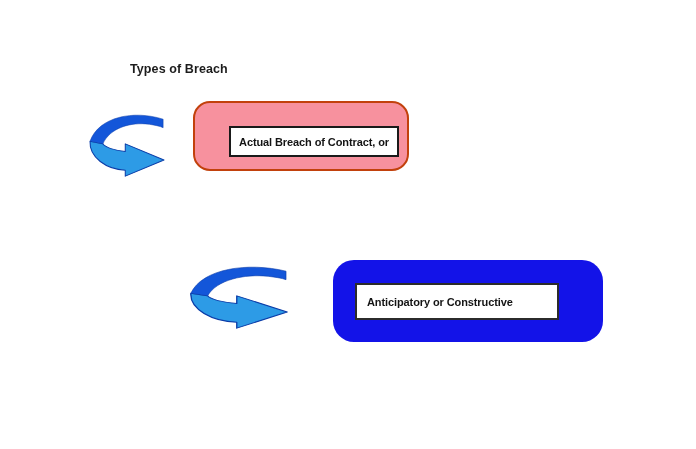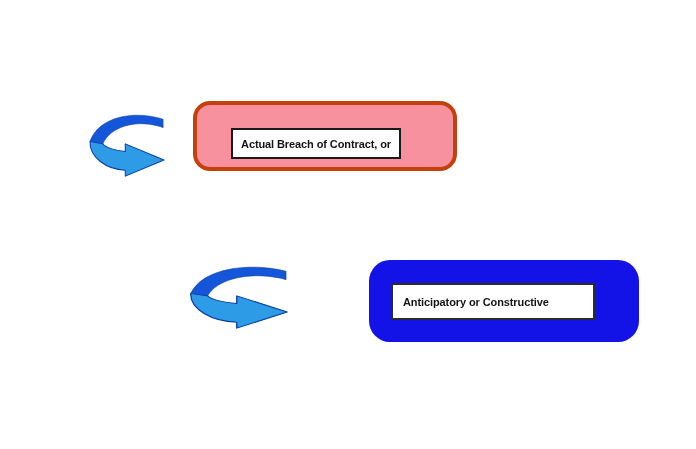--- a/index.html
+++ b/index.html
@@ -11,30 +11,29 @@
     font-family:"Liberation Sans","DejaVu Sans",sans-serif;
   }
   .diagram-title{
     position:absolute;left:130px;top:62px;
     font-size:12.5px;font-weight:700;color:#1c1c1c;
     letter-spacing:0.1px;
   }
   
   .shape{position:absolute;box-sizing:border-box;}
   .shape-pink{
-    left:193px;top:101px;width:264px;height:70px;
+    left:193px;top:101px;width:216px;height:70px;
     background:#F7919E;
-    border:4px solid #c2410c;
+    border:2px solid #c2410c;
     border-radius:17px;
   }
   .shape-blue{
     left:333px;top:260px;width:270px;height:82px;
     background:#1313E8;
     border-radius:21px;
-    margin-left:36px;
   }
   
   .label-box{
     position:absolute;box-sizing:border-box;
     background:#ffffff;
     display:flex;flex-direction:column;justify-content:center;
     color:#141414;
     font-size:11px;font-weight:700;
     letter-spacing:-0.1px;
   }
@@ -55,20 +54,21 @@
   .arrow{position:absolute;}
   .arrow-1{left:84px;top:109px;width:86px;height:68px;}
   .arrow-2{left:183px;top:261px;width:112px;height:68px;}
   .arrow svg{display:block;width:100%;height:100%;}
 </style>
 </head>
 <body>
 
 <div class="canvas">
 
+  <div class="diagram-title">Types of Breach</div>
 
   <div class="arrow arrow-1">
     <svg viewBox="0 0 100 80" preserveAspectRatio="none" aria-hidden="true">
       <path d="M 7 38 C 6 57 26 71 48 72 L 48 79 L 93 60 L 48 41 L 48 50 C 36 49 24 45 22 41 Z" fill="#2D9BE6" stroke="#0B3CA8" stroke-width="1.2" stroke-linejoin="round"></path>
       <path d="M 92 12 C 58 1 17 9 7 38 L 22 41 C 30 22 55 15 76 18 C 82 19 88 20 92 22 Z" fill="#1356D9" stroke="#0B3CA8" stroke-width="0.6" stroke-linejoin="round"></path>
     </svg>
   </div>
 
   <div class="shape shape-pink">
     <div class="label-box label-box-1">

